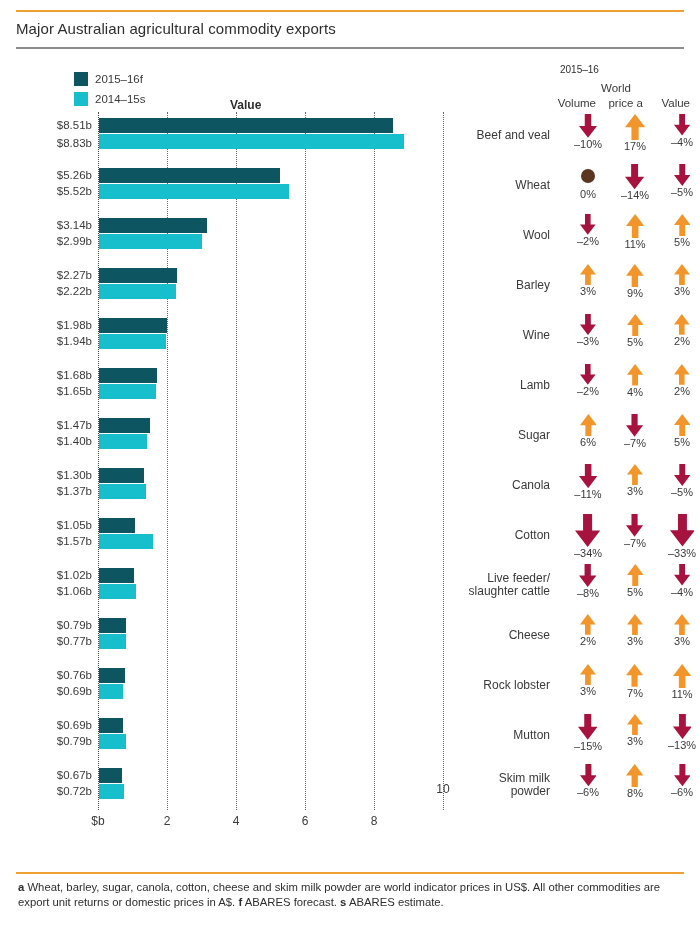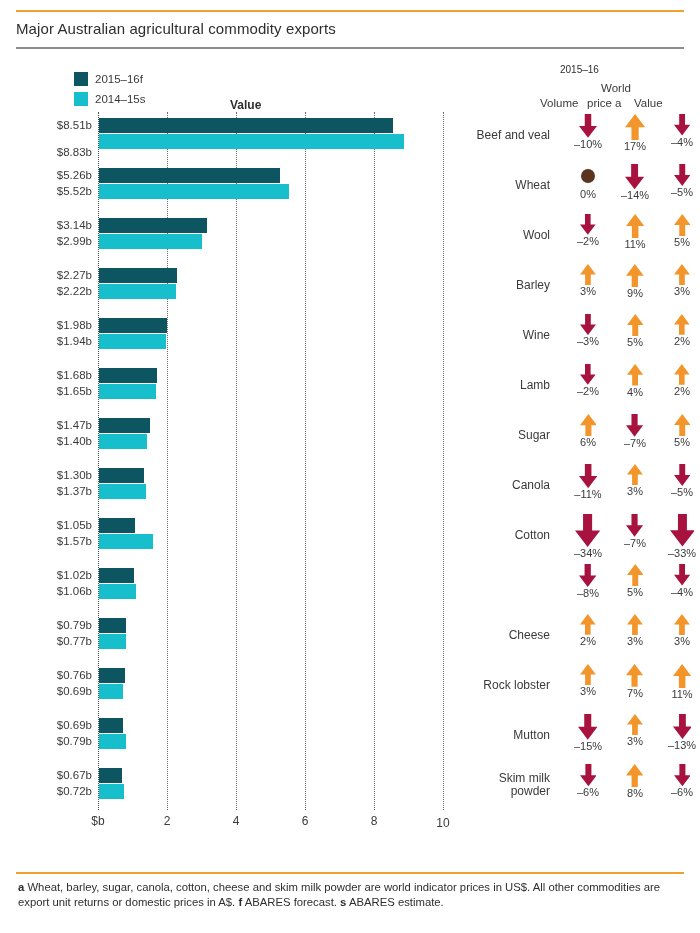--- a/index.html
+++ b/index.html
@@ -19,21 +19,21 @@
   .swatch{width:14px;height:14px;margin-right:7px;}
   .legend-label{font-size:11.5px;color:#3a3a3a;}
 
   .value-head{position:absolute;left:230px;top:98px;font-size:12px;font-weight:bold;color:#2e2e2e;}
 
   
   .rh-year{position:absolute;left:560px;top:64px;width:120px;text-align:left;
            font-size:10px;font-weight:normal;color:#2e2e2e;}
   .rh-world{position:absolute;left:592px;top:82px;width:48px;text-align:center;font-size:11.5px;}
   .rh-cols{position:absolute;top:97px;left:540px;width:160px;height:16px;}
-  .rh-col{position:absolute;font-size:11.5px;text-align:left;width:56px;}
+  .rh-col{position:absolute;font-size:11.5px;text-align:right;width:56px;}
 
   
   #plot{position:absolute;left:0;top:112px;width:700px;height:700px;margin-left:20px;}
   .gridline{position:absolute;top:0;width:0;border-left:1px dotted #6b6b6b;}
   .axis0{position:absolute;top:0;width:0;border-left:1px dotted #4a4a4a;}
   .bar{position:absolute;height:15px;}
   .vlabel{position:absolute;font-size:11.5px;color:#3a3a3a;text-align:right;width:58px;}
   .clabel{position:absolute;font-size:12px;color:#3a3a3a;text-align:right;width:112px;line-height:13px;}
   .ind{position:absolute;width:56px;text-align:center;}
   .ind svg{display:block;margin:0 auto;}
@@ -76,21 +76,21 @@
 <div id="plot">
     <div class="axis0" style="left: 78px; height: 698px;"></div>
     <div class="gridline" style="left: 147px; height: 698px;"></div>
     <div class="gridline" style="left: 216px; height: 698px;"></div>
     <div class="gridline" style="left: 285px; height: 698px;"></div>
     <div class="gridline" style="left: 354px; height: 698px;"></div>
     <div class="gridline" style="left: 423px; height: 698px;"></div>
     <div class="bar" style="left: 79px; top: 6px; width: 293.595px; background: rgb(13, 85, 96);"></div>
     <div class="vlabel" style="left: 14px; top: 7px;">$8.51b</div>
     <div class="bar" style="left: 79px; top: 22px; width: 304.635px; background: rgb(23, 191, 204);"></div>
-    <div class="vlabel" style="left: 14px; top: 34px;">$8.83b</div>
+    <div class="vlabel" style="left: 14px; top: 25px;">$8.83b</div>
     <div class="clabel" style="left: 418px; top: 17px;">
       <div>Beef and veal</div>
     </div>
     <div class="ind" style="left: 540px; top: 2px;">
       <svg width="18" height="23.8" viewBox="0 0 18 23.8">
         <path d="M 9 23.8 L 0 11.9 L 5.76 11.9 L 5.76 0 L 12.24 0 L 12.24 11.9 L 18 11.9 Z" fill="#a8123f"></path>
       </svg>
       <div class="pct">–10%</div>
     </div>
     <div class="ind" style="left: 587px; top: 2px;">
@@ -302,20 +302,24 @@
     <div class="ind" style="left: 634px; top: 402px;">
       <svg width="24.9" height="32.54" viewBox="0 0 24.9 32.54">
         <path d="M 12.45 32.54 L 0 16.27 L 7.968 16.27 L 7.968 0 L 16.932 0 L 16.932 16.27 L 24.9 16.27 Z" fill="#a8123f"></path>
       </svg>
       <div class="pct">–33%</div>
     </div>
     <div class="bar" style="left: 79px; top: 456px; width: 35.19px; background: rgb(13, 85, 96);"></div>
     <div class="vlabel" style="left: 14px; top: 457px;">$1.02b</div>
     <div class="bar" style="left: 79px; top: 472px; width: 36.57px; background: rgb(23, 191, 204);"></div>
     <div class="vlabel" style="left: 14px; top: 473px;">$1.06b</div>
+    <div class="clabel" style="left: 418px; top: 460px;">
+      <div>Live feeder/</div>
+      <div>slaughter cattle</div>
+    </div>
     <div class="ind" style="left: 540px; top: 452px;">
       <svg width="17.4" height="23.04" viewBox="0 0 17.4 23.04">
         <path d="M 8.7 23.04 L 0 11.52 L 5.568 11.52 L 5.568 0 L 11.831999999999999 0 L 11.831999999999999 11.52 L 17.4 11.52 Z" fill="#a8123f"></path>
       </svg>
       <div class="pct">–8%</div>
     </div>
     <div class="ind" style="left: 587px; top: 452px;">
       <svg width="16.5" height="21.9" viewBox="0 0 16.5 21.9">
         <path d="M 8.25 0 L 16.5 10.95 L 11.219999999999999 10.95 L 11.219999999999999 21.9 L 5.28 21.9 L 5.28 10.95 L 0 10.95 Z" fill="#f2952b"></path>
       </svg>
@@ -426,17 +430,17 @@
       <svg width="16.8" height="22.28" viewBox="0 0 16.8 22.28">
         <path d="M 8.4 22.28 L 0 11.14 L 5.376 11.14 L 5.376 0 L 11.424 0 L 11.424 11.14 L 16.8 11.14 Z" fill="#a8123f"></path>
       </svg>
       <div class="pct">–6%</div>
     </div>
     <div class="tick" style="left: 58px; top: 702px;">$b</div>
     <div class="tick" style="left: 127px; top: 702px;">2</div>
     <div class="tick" style="left: 196px; top: 702px;">4</div>
     <div class="tick" style="left: 265px; top: 702px;">6</div>
     <div class="tick" style="left: 334px; top: 702px;">8</div>
-    <div class="tick" style="left: 403px; top: 704px;">10</div>
+    <div class="tick" style="left: 403px; top: 670px;">10</div>
   </div>
 
 <div class="rule-bot"></div>
 <div class="note"><b>a</b><span> Wheat, barley, sugar, canola, cotton, cheese and skim milk powder are world indicator prices in US$. All other commodities are export unit returns or domestic prices in A$. </span><b>f</b><span> ABARES forecast. </span><b>s</b><span> ABARES estimate.</span></div>
 
 </body></html>

